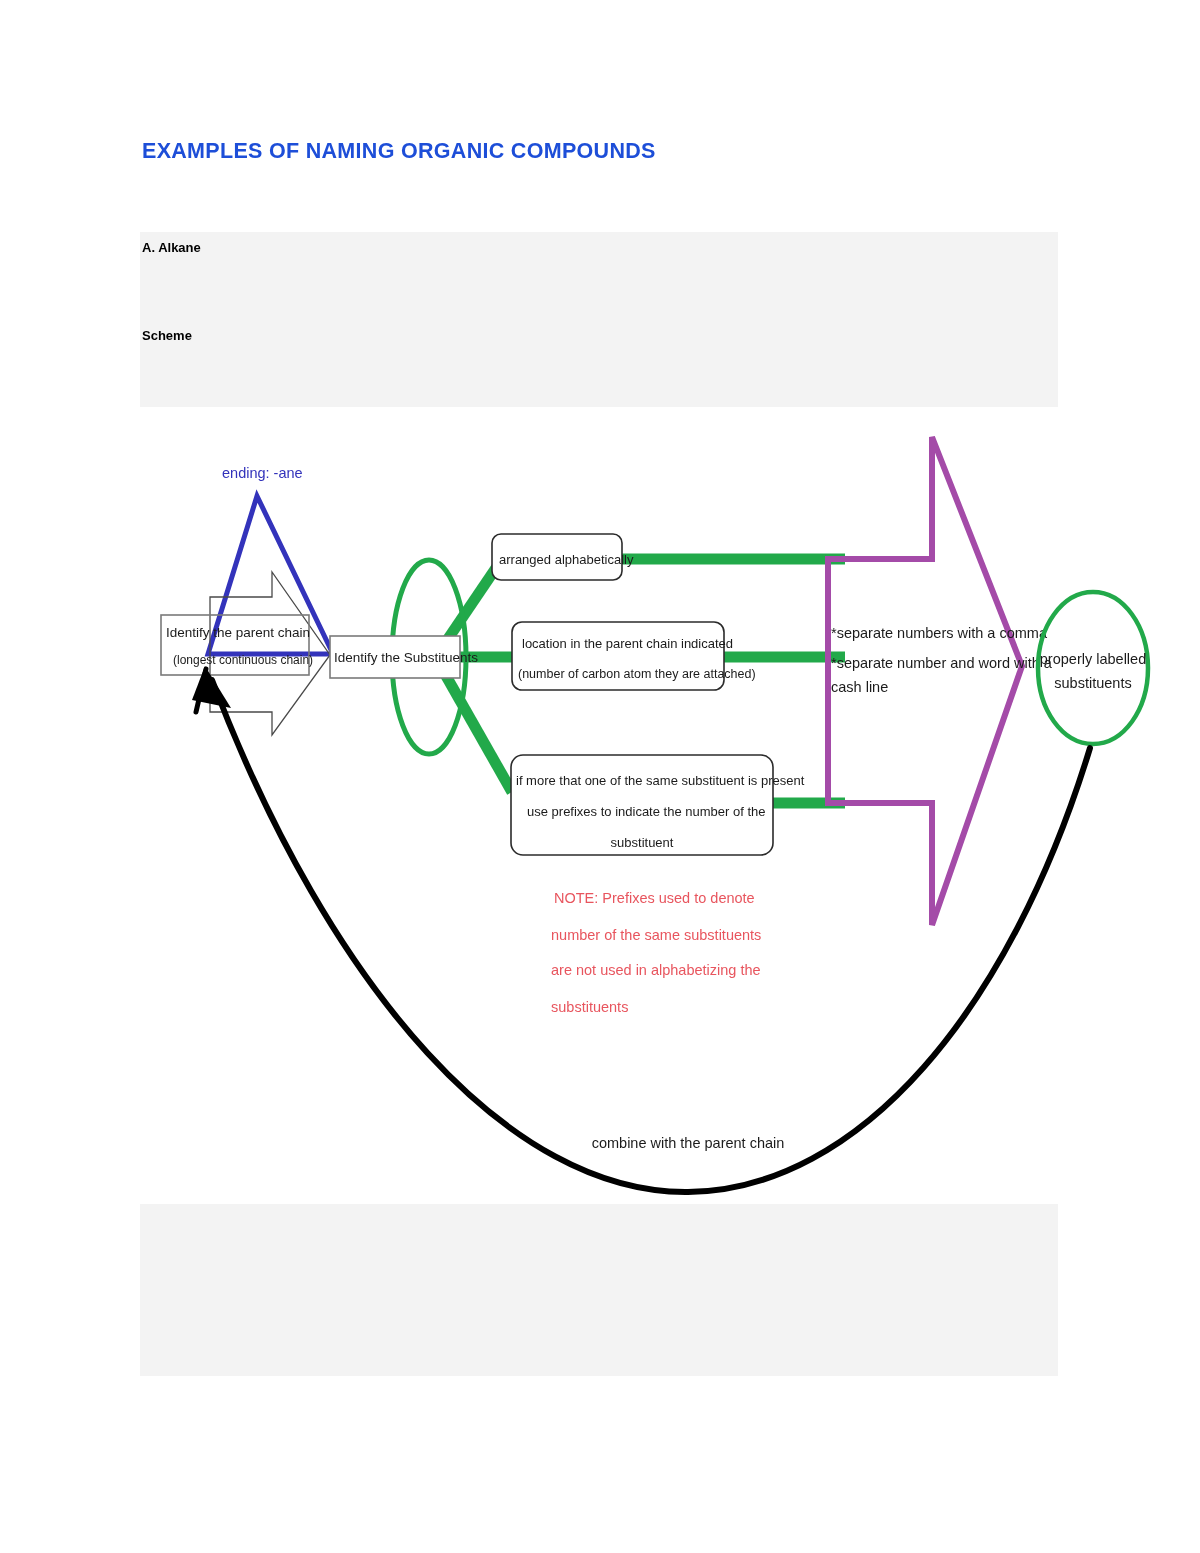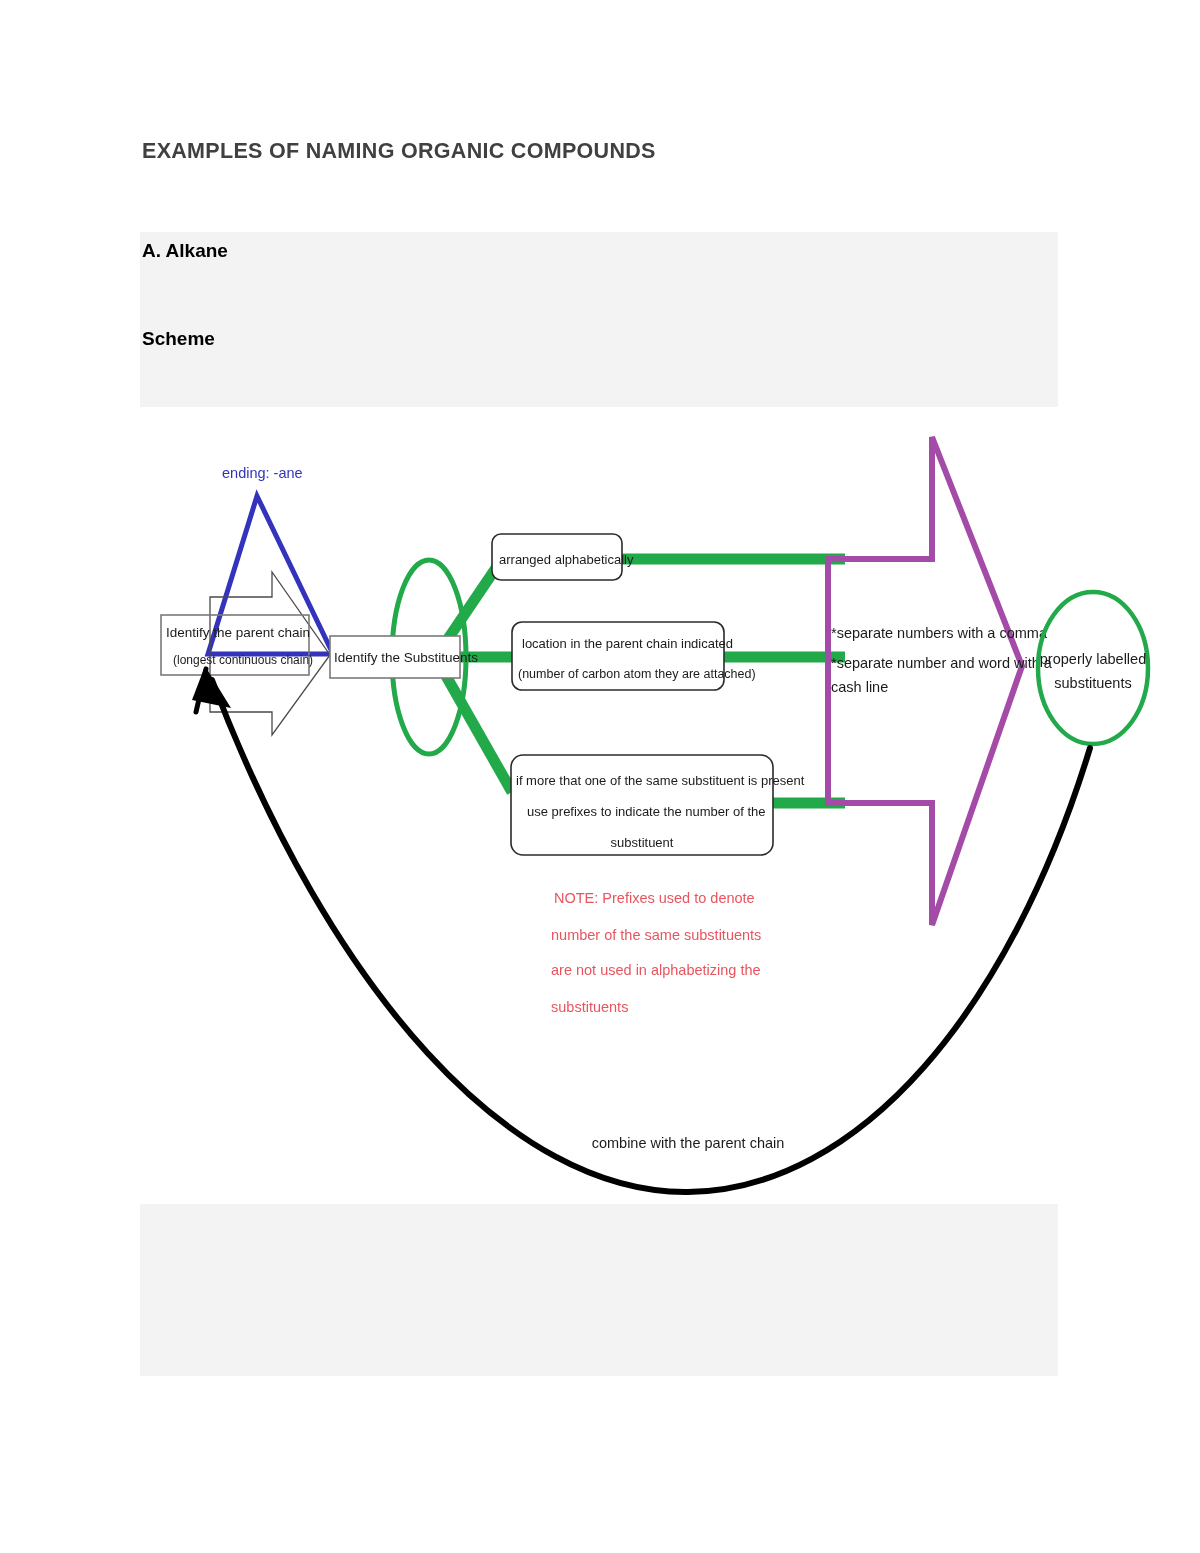--- a/index.html
+++ b/index.html
@@ -16,36 +16,36 @@
   }
 
   
   #page-title {
     position: absolute;
     left: 142px;
     top: 139px;
     font-size: 21.5px;
     font-weight: bold;
     letter-spacing: 0.3px;
-    color: #404040;
+    color: #1d4ed8;
     white-space: nowrap;
   }
 
   .gray-band {
     position: absolute;
     left: 140px;
     width: 918px;
     background: #f3f3f3;
   }
   #band-top   { top: 232px; height: 175px; }
   #band-bottom{ top: 1204px; height: 172px; }
 
   .section-heading {
     position: absolute;
-    font-size: 19px;
+    font-size: 13px;
     font-weight: bold;
     color: #000000;
     white-space: nowrap;
   }
   #section-alkane { left: 142px; top: 240px; }
   #section-scheme { left: 142px; top: 328px; }
 
   
   #scheme-diagram {
     position: absolute;

